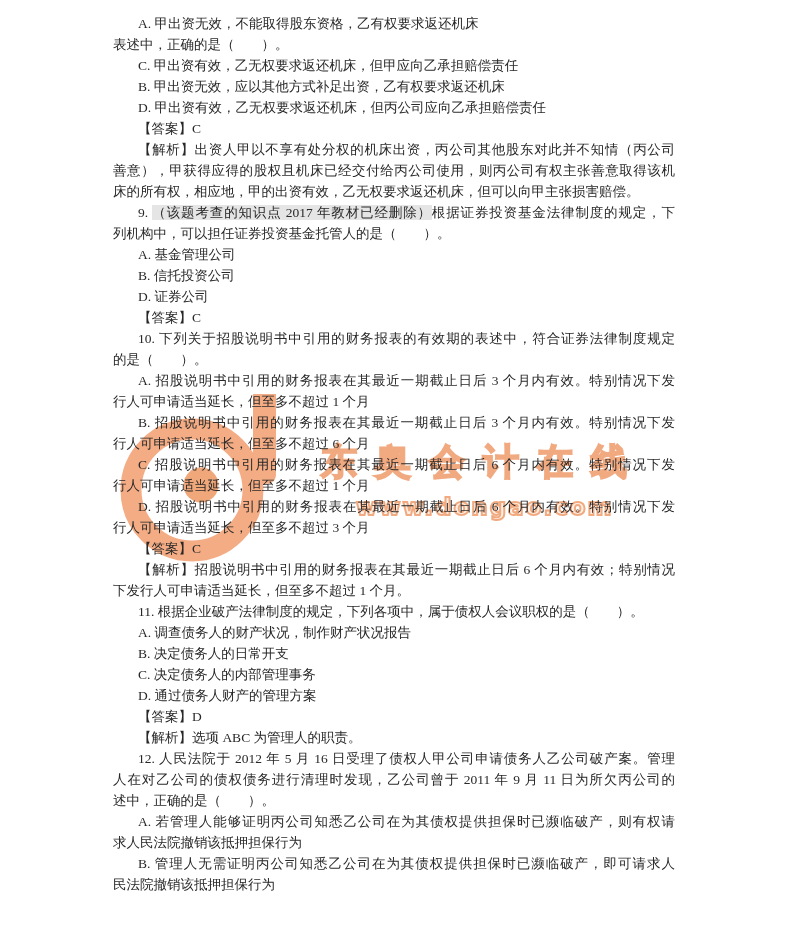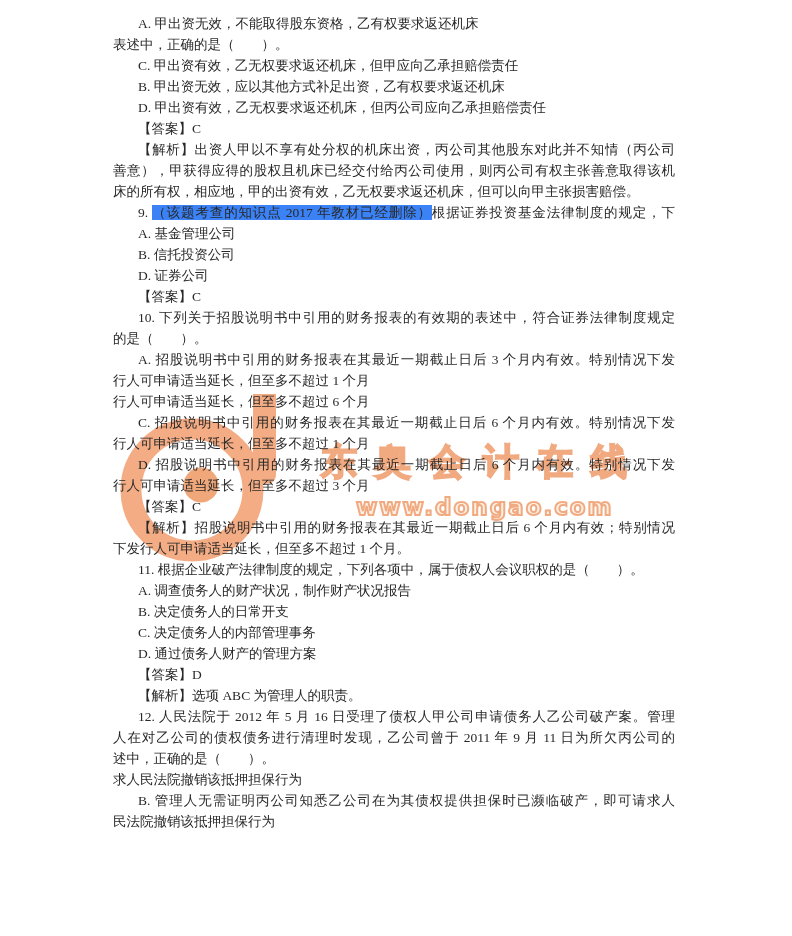--- a/index.html
+++ b/index.html
@@ -27,21 +27,21 @@
     font-family:"DejaVu Sans","Liberation Sans",sans-serif;
   }
   
   .doc{
     position:absolute;left:113px;top:13px;width:562px;z-index:1;
     color:#282828;font-size:13.5px;
   }
   .line{margin:0;height:21px;line-height:21px;overflow:visible;}
   .line.indent{text-indent:25px;}
   .line.justify{text-align:justify;text-align-last:justify;}
-  .hl{background:#3b82f6;}
+  .hl{background:#e5e5e5;}
 </style>
 </head>
 <body>
 
 <div class="watermark">
   <svg class="wm-logo" width="176" height="176" viewBox="0 0 176 176">
 
     <circle cx="80" cy="96" r="61" fill="none" stroke="#f2a174" stroke-width="21"></circle>
 
     <path d="M141 0 h23 v80 q0 10 -11 10 h-12 z" fill="#f2a174"></path>
@@ -56,42 +56,45 @@
     <p class="line indent"><span>A. 甲出资无效，不能取得股东资格，乙有权要求返还机床</span></p>
     <p class="line"><span>表述中，正确的是（　　）。</span></p>
     <p class="line indent"><span>C. 甲出资有效，乙无权要求返还机床，但甲应向乙承担赔偿责任</span></p>
     <p class="line indent"><span>B. 甲出资无效，应以其他方式补足出资，乙有权要求返还机床</span></p>
     <p class="line indent"><span>D. 甲出资有效，乙无权要求返还机床，但丙公司应向乙承担赔偿责任</span></p>
     <p class="line indent"><span>【答案】C</span></p>
     <p class="line indent justify"><span>【解析】出资人甲以不享有处分权的机床出资，丙公司其他股东对此并不知情（丙公司</span></p>
     <p class="line justify"><span>善意），甲获得应得的股权且机床已经交付给丙公司使用，则丙公司有权主张善意取得该机</span></p>
     <p class="line"><span>床的所有权，相应地，甲的出资有效，乙无权要求返还机床，但可以向甲主张损害赔偿。</span></p>
     <p class="line indent justify"><span>9. </span><span class="hl">（该题考查的知识点 2017 年教材已经删除）</span><span>根据证券投资基金法律制度的规定，下</span></p>
+    <p class="line"><span>列机构中，可以担任证券投资基金托管人的是（　　）。</span></p>
     <p class="line indent"><span>A. 基金管理公司</span></p>
     <p class="line indent"><span>B. 信托投资公司</span></p>
     <p class="line indent"><span>D. 证券公司</span></p>
     <p class="line indent"><span>【答案】C</span></p>
     <p class="line indent justify"><span>10. 下列关于招股说明书中引用的财务报表的有效期的表述中，符合证券法律制度规定</span></p>
     <p class="line"><span>的是（　　）。</span></p>
     <p class="line indent justify"><span>A. 招股说明书中引用的财务报表在其最近一期截止日后 3 个月内有效。特别情况下发</span></p>
     <p class="line"><span>行人可申请适当延长，但至多不超过 1 个月</span></p>
+    <p class="line indent justify"><span>B. 招股说明书中引用的财务报表在其最近一期截止日后 3 个月内有效。特别情况下发</span></p>
     <p class="line"><span>行人可申请适当延长，但至多不超过 6 个月</span></p>
     <p class="line indent justify"><span>C. 招股说明书中引用的财务报表在其最近一期截止日后 6 个月内有效。特别情况下发</span></p>
     <p class="line"><span>行人可申请适当延长，但至多不超过 1 个月</span></p>
     <p class="line indent justify"><span>D. 招股说明书中引用的财务报表在其最近一期截止日后 6 个月内有效。特别情况下发</span></p>
     <p class="line"><span>行人可申请适当延长，但至多不超过 3 个月</span></p>
     <p class="line indent"><span>【答案】C</span></p>
     <p class="line indent justify"><span>【解析】招股说明书中引用的财务报表在其最近一期截止日后 6 个月内有效；特别情况</span></p>
     <p class="line"><span>下发行人可申请适当延长，但至多不超过 1 个月。</span></p>
     <p class="line indent"><span>11. 根据企业破产法律制度的规定，下列各项中，属于债权人会议职权的是（　　）。</span></p>
     <p class="line indent"><span>A. 调查债务人的财产状况，制作财产状况报告</span></p>
     <p class="line indent"><span>B. 决定债务人的日常开支</span></p>
     <p class="line indent"><span>C. 决定债务人的内部管理事务</span></p>
     <p class="line indent"><span>D. 通过债务人财产的管理方案</span></p>
     <p class="line indent"><span>【答案】D</span></p>
     <p class="line indent"><span>【解析】选项 ABC 为管理人的职责。</span></p>
     <p class="line indent justify"><span>12. 人民法院于 2012 年 5 月 16 日受理了债权人甲公司申请债务人乙公司破产案。管理</span></p>
     <p class="line justify"><span>人在对乙公司的债权债务进行清理时发现，乙公司曾于 2011 年 9 月 11 日为所欠丙公司的</span></p>
     <p class="line"><span>述中，正确的是（　　）。</span></p>
+    <p class="line indent justify"><span>A. 若管理人能够证明丙公司知悉乙公司在为其债权提供担保时已濒临破产，则有权请</span></p>
     <p class="line"><span>求人民法院撤销该抵押担保行为</span></p>
     <p class="line indent justify"><span>B. 管理人无需证明丙公司知悉乙公司在为其债权提供担保时已濒临破产，即可请求人</span></p>
     <p class="line"><span>民法院撤销该抵押担保行为</span></p>
   </div>
 
 </body></html>

